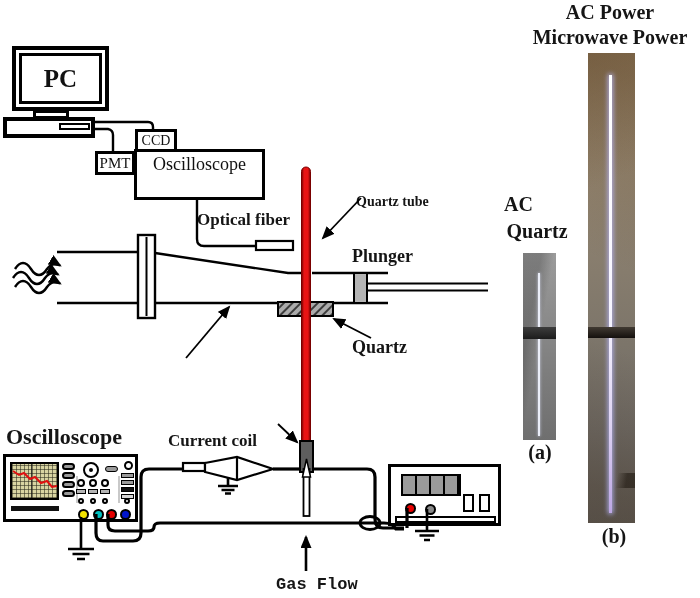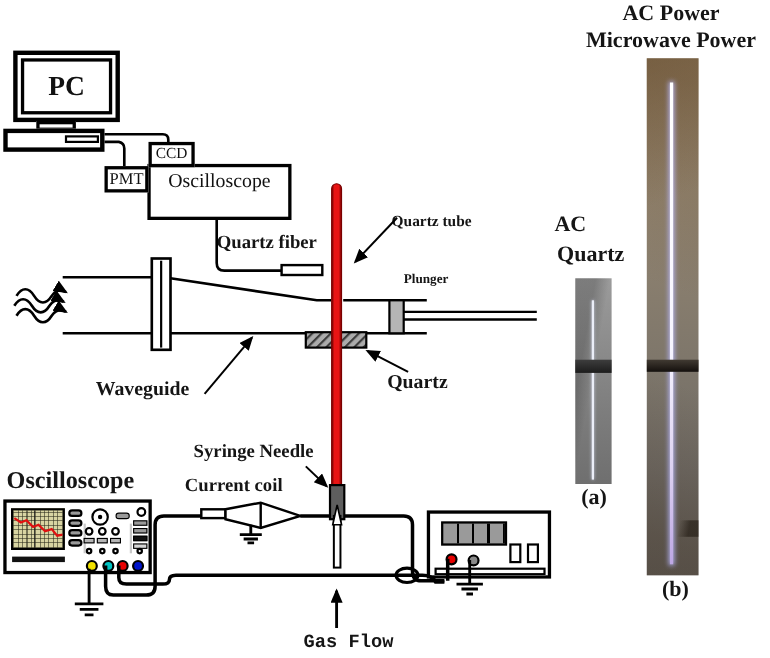--- a/index.html
+++ b/index.html
@@ -100,26 +100,24 @@
   <div class="box ccd">
     <span>CCD</span>
   </div>
   <div class="box mono">
     <span>Oscilloscope</span>
   </div>
   <div class="box pmt">
     <span>PMT</span>
   </div>
 
-  <div class="lbl" style="left:197px; top:210px; font-size:17px;">Quartz fiber</div>
+  <div class="lbl" style="left:197px; top:210px; font-size:17px;">Optical fiber</div>
   <div class="lbl" style="left:356px; top:173px; font-size:14px;margin-top:21px;">Quartz tube</div>
-  <div class="lbl" style="left:367px; top:246px; font-size:12px;">Plunger</div>
-  <div class="lbl" style="left:87px;  top:343px; font-size:18px;">Waveguide</div>
+  <div class="lbl" style="left:352px; top:246px; font-size:18px;">Plunger</div>
   <div class="lbl" style="left:352px; top:337px; font-size:18px;">Quartz</div>
-  <div class="lbl" style="left:176px; top:400px; font-size:17px;">Syringe Needle</div>
   <div class="lbl" style="left:6px;   top:424px; font-size:22px;">Oscilloscope</div>
   <div class="lbl" style="left:168px; top:431px; font-size:17px;">Current coil</div>
   <div class="lbl" style="left:276px; top:575px; font-size:17px;font-family:Liberation Mono, monospace;">Gas Flow</div>
 
   <div class="abs scope">
     <div class="scope-screen">
       <svg width="45" height="34" style="position:absolute;left:0;top:0">
         <polyline points="1,7 7,11 12,9 18,15 23,13 29,19 35,17 40,23 45,22" fill="none" stroke="#e01010" stroke-width="2"></polyline>
       </svg>
     </div>

